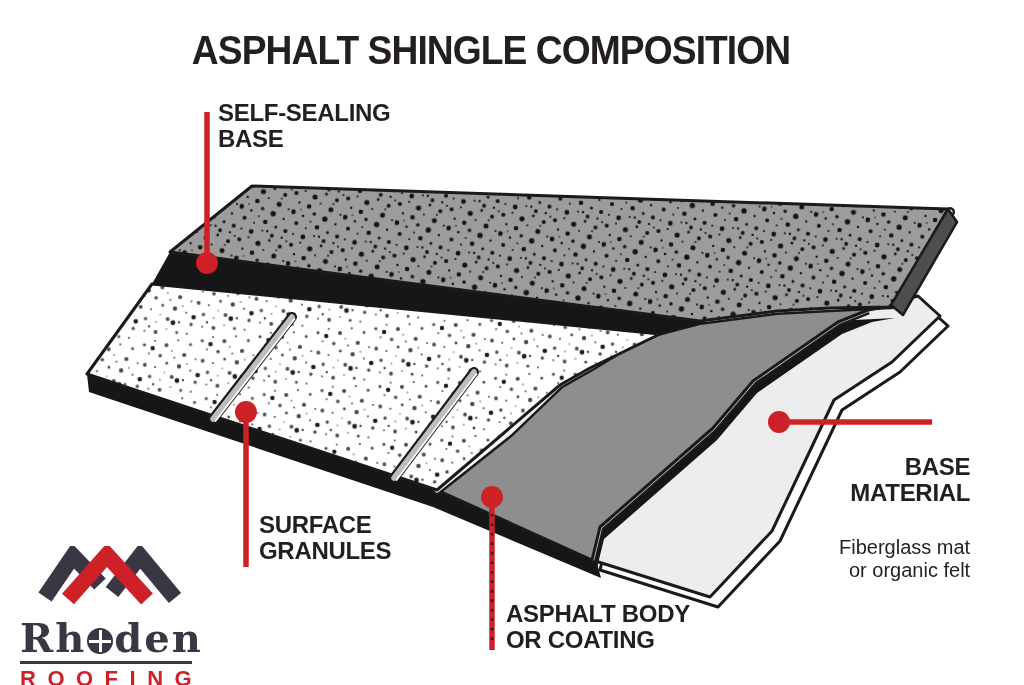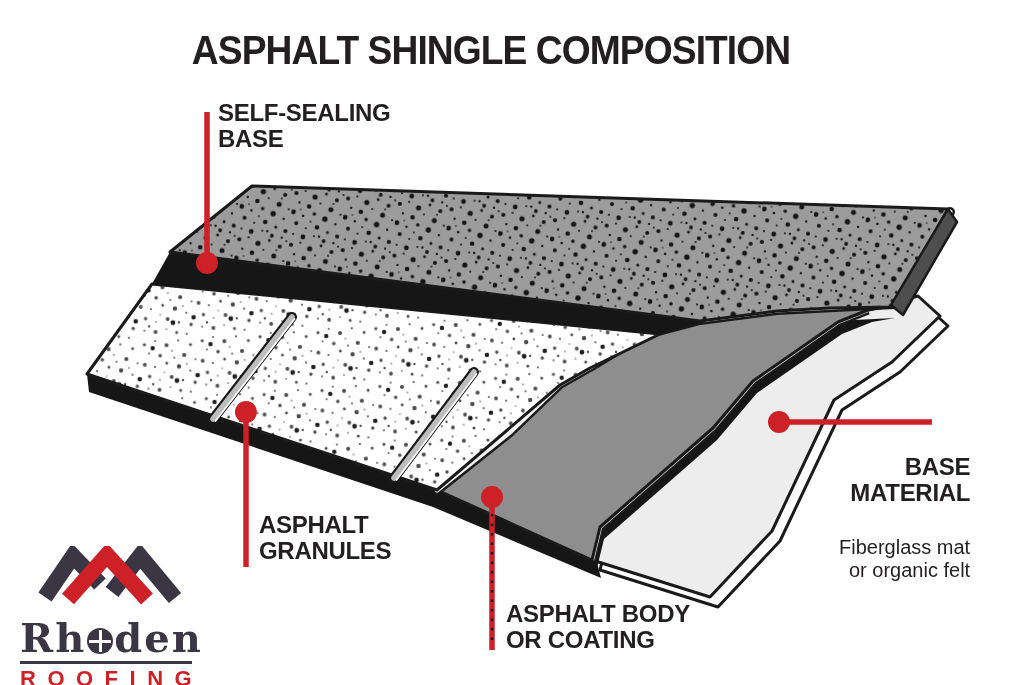--- a/index.html
+++ b/index.html
@@ -169,21 +169,21 @@
       <circle cx="492" cy="497" r="11"></circle>
       <circle cx="779" cy="422" r="11"></circle>
     </g>
   </svg>
 
   <div class="page-title">ASPHALT SHINGLE COMPOSITION</div>
 
   <div class="callout cl-self">SELF-SEALING
 BASE</div>
 
-  <div class="callout cl-surface">ASPHALT
+  <div class="callout cl-surface">SURFACE
 GRANULES</div>
 
   <div class="callout cl-asphalt">ASPHALT BODY
 OR COATING</div>
 
   <div class="callout cl-base">
     <div>BASE
 MATERIAL</div>
     <div class="sub">Fiberglass mat
 or organic felt</div>

